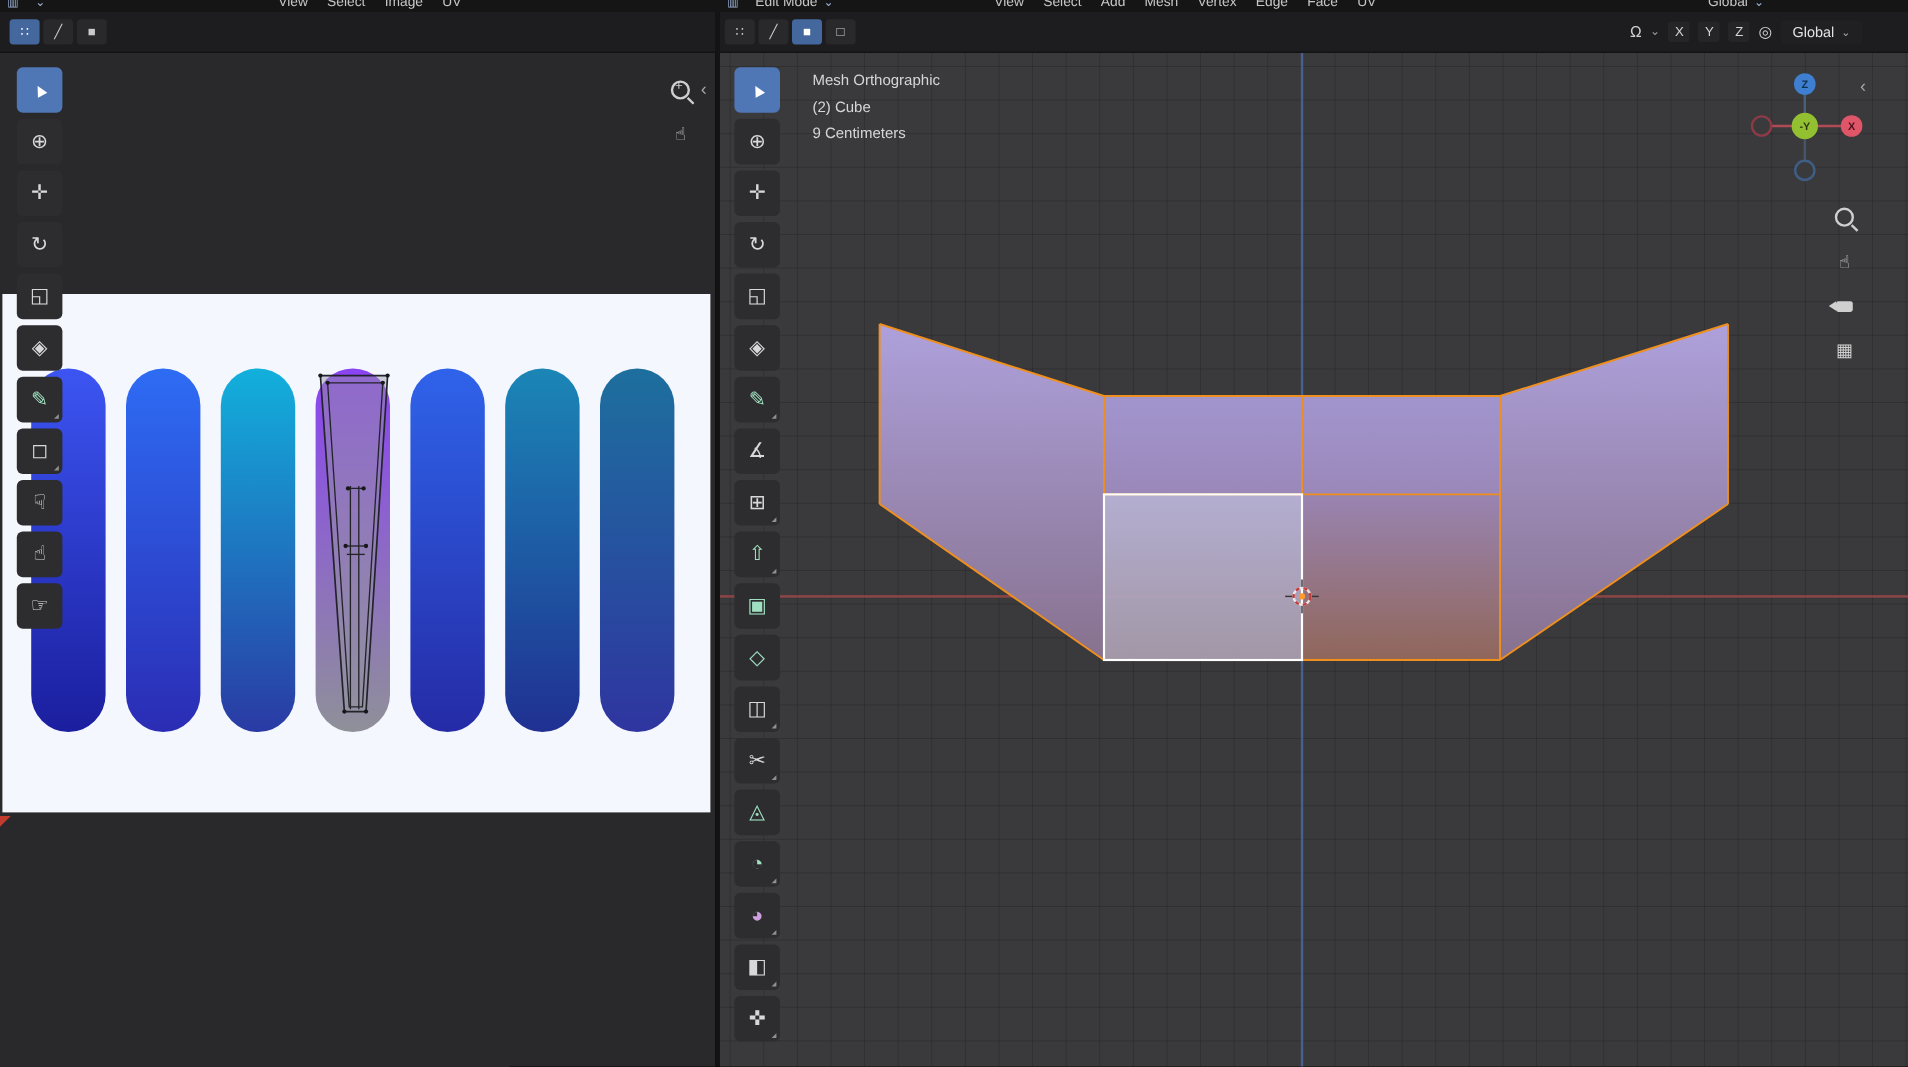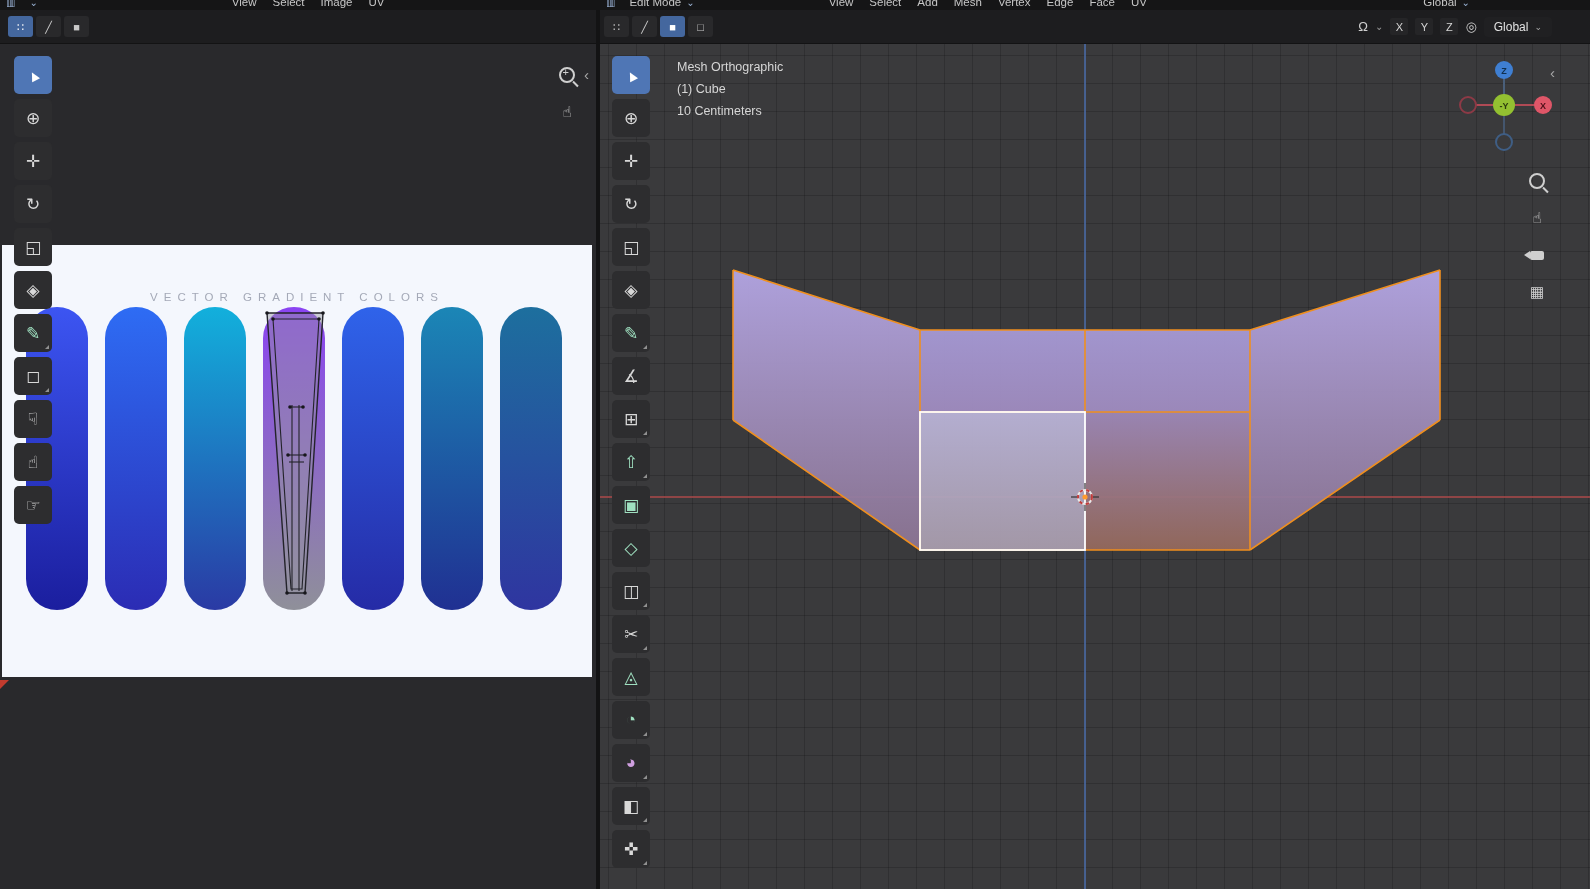--- a/index.html
+++ b/index.html
@@ -134,21 +134,20 @@
       <span class="chev">⌄</span>
     </button>
   </span>
 </div>
 
 <div class="sep"></div>
 
 <div class="canvas-left">
 
   <div class="uv-image">
-    <div class="img-title">VECTOR GRADIENT COLORS</div>
     <div class="pills">
       <div class="pill" style="--c1: #3c55f2; --c2: #1b1e9e;"></div>
       <div class="pill" style="--c1: #2e6cf4; --c2: #2b2cb4;"></div>
       <div class="pill" style="--c1: #12b0dc; --c2: #2a3aa4;"></div>
       <div class="pill" style="--c1: #8a43f2; --c2: #8f9099;"></div>
       <div class="pill" style="--c1: #2f63ea; --c2: #252ba6;"></div>
       <div class="pill" style="--c1: #1b86b6; --c2: #203092;"></div>
       <div class="pill" style="--c1: #1d6f9e; --c2: #2f35a0;"></div>
     </div>
 
@@ -224,22 +223,22 @@
   <div class="collapse" style="left:584px;top:22px;">‹</div>
 </div>
 
 <div class="canvas-right">
 
   <div class="axis-z"></div>
   <div class="axis-x"></div>
 
   <div class="vp-text">
     <div>Mesh Orthographic</div>
-    <div>(1) Cube</div>
-    <div>10 Centimeters</div>
+    <div>(2) Cube</div>
+    <div>9 Centimeters</div>
   </div>
 
   <svg class="meshsvg" width="990" height="845" viewBox="0 0 990 845">
     <defs>
       <linearGradient id="gWing" x1="0" y1="226" x2="0" y2="506" gradientUnits="userSpaceOnUse">
         <stop offset="0" style="stop-color:var(--m-wt,#b4a6e4)"></stop>
         <stop offset="1" style="stop-color:var(--m-wb,#8b7492)"></stop>
       </linearGradient>
       <linearGradient id="gTop" x1="0" y1="286" x2="0" y2="368" gradientUnits="userSpaceOnUse">
         <stop offset="0" style="stop-color:var(--m-ct,#a79ad6)"></stop>

